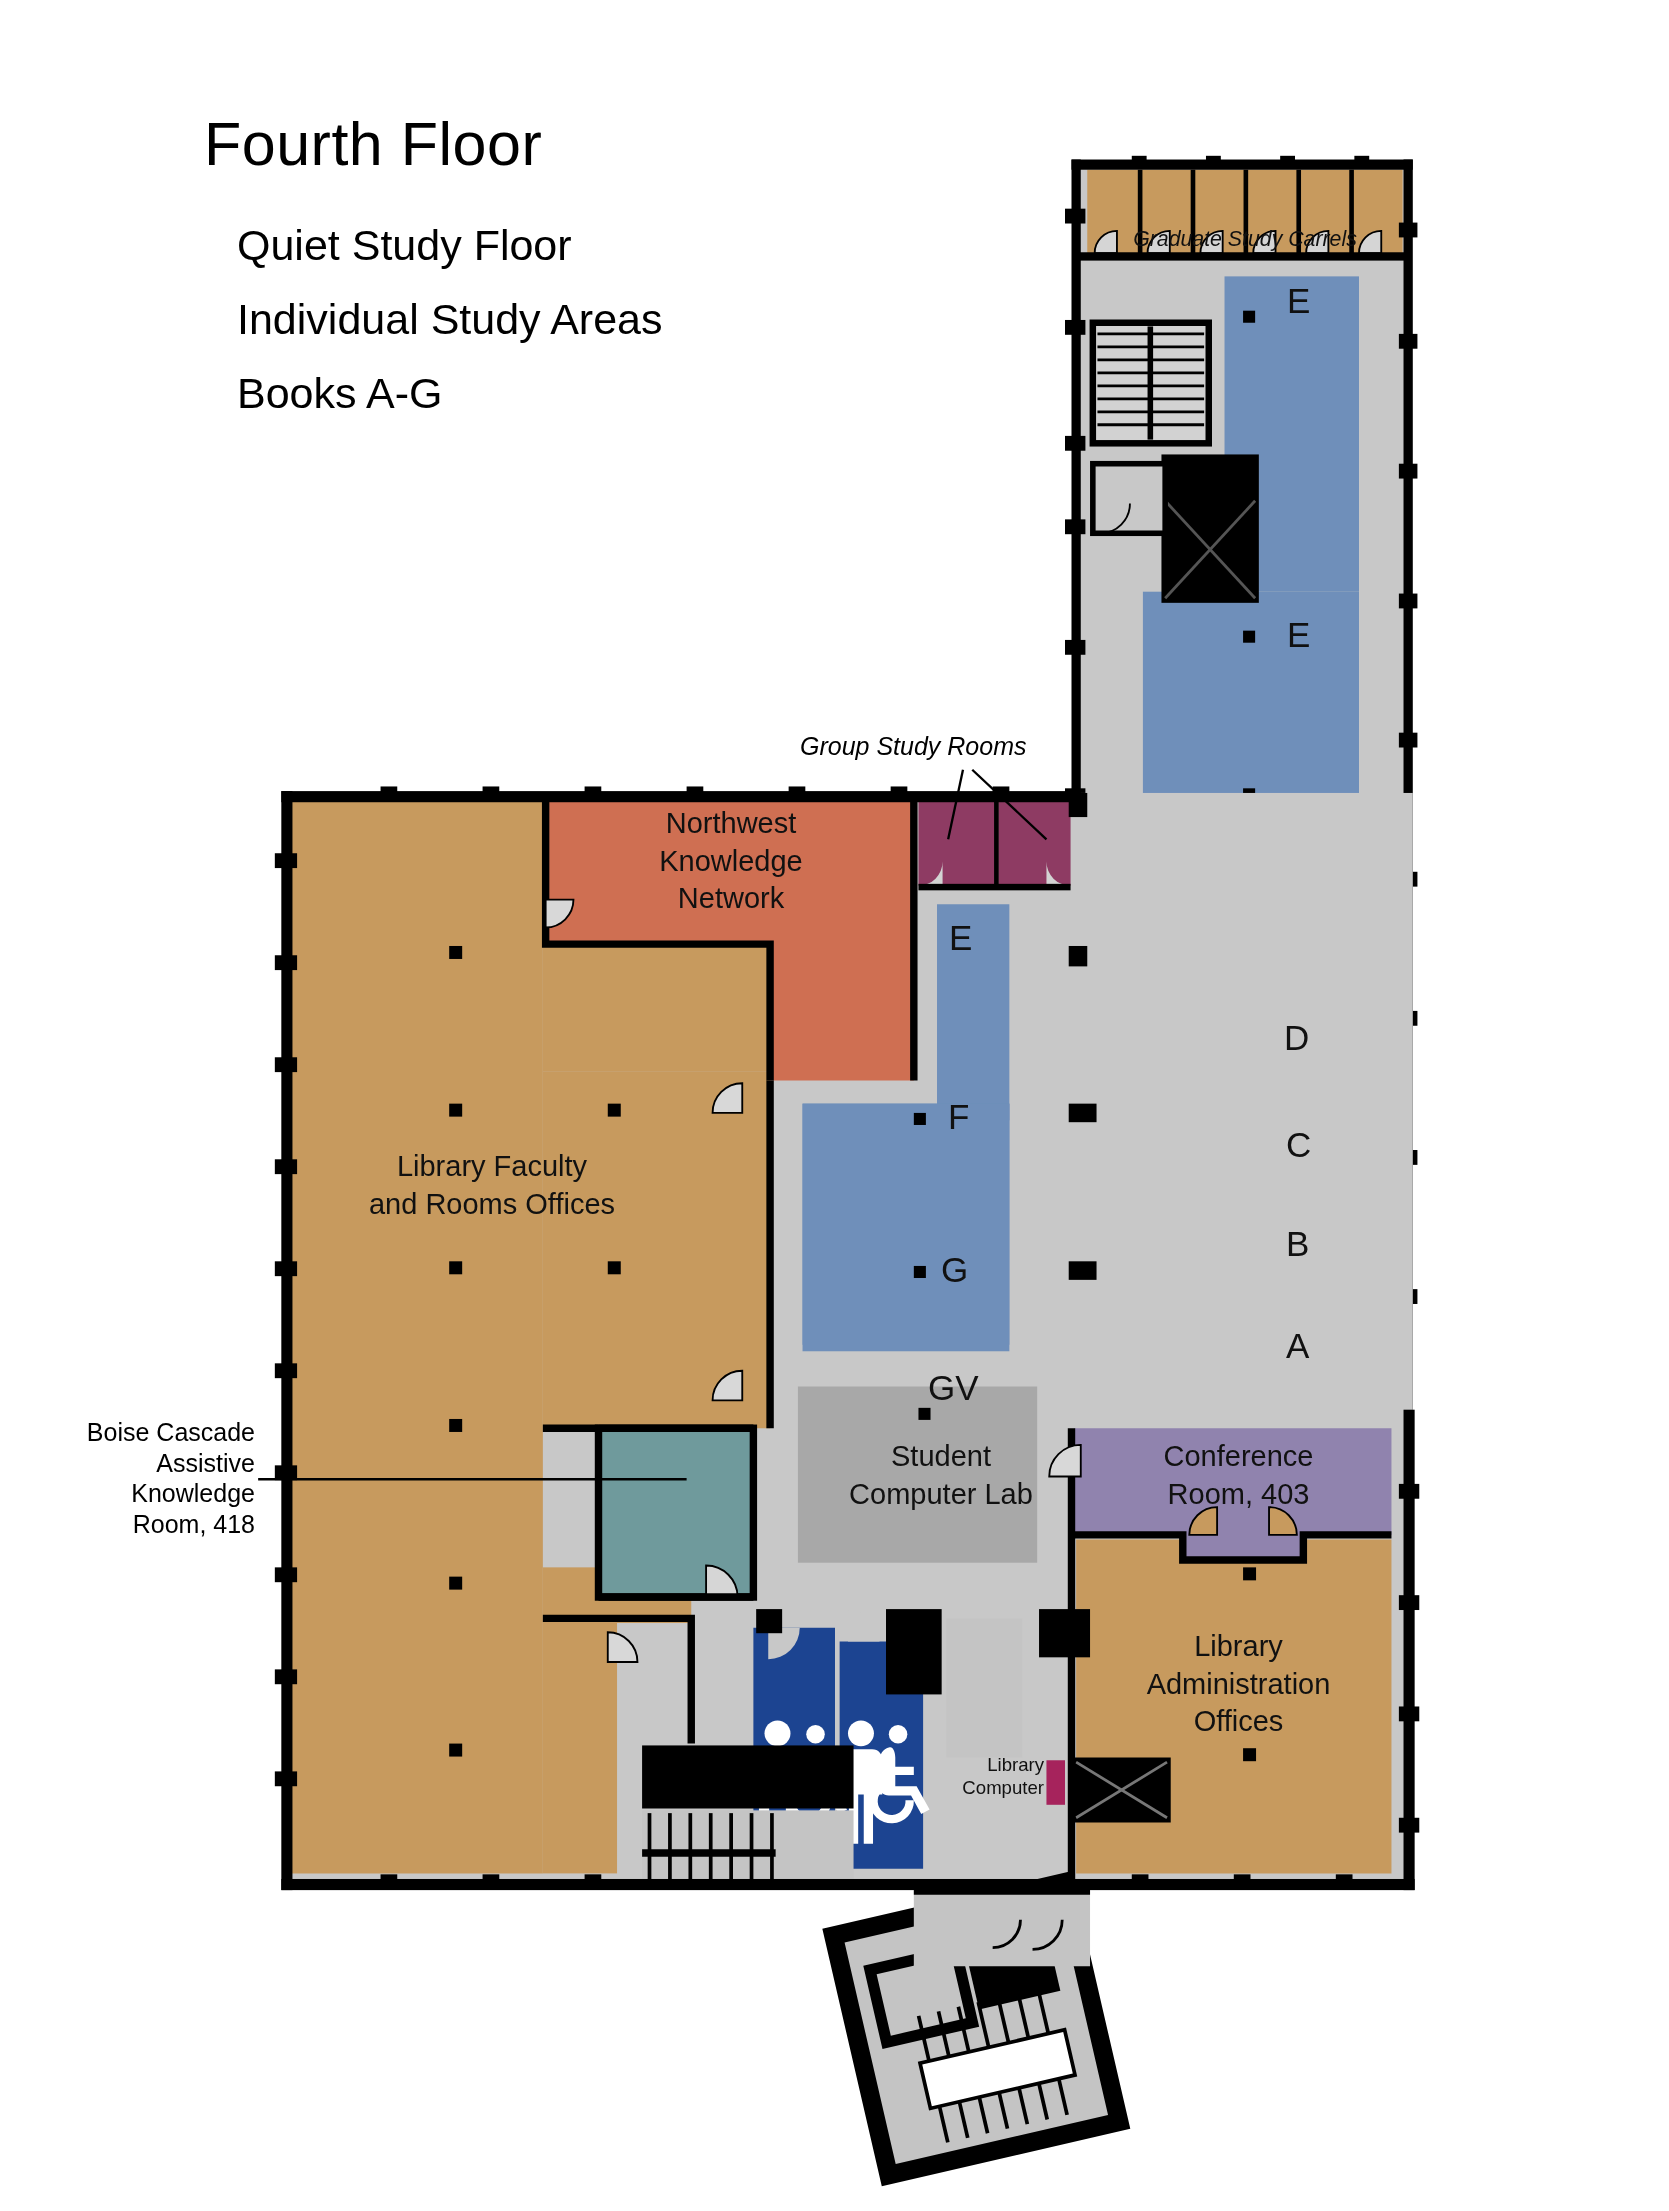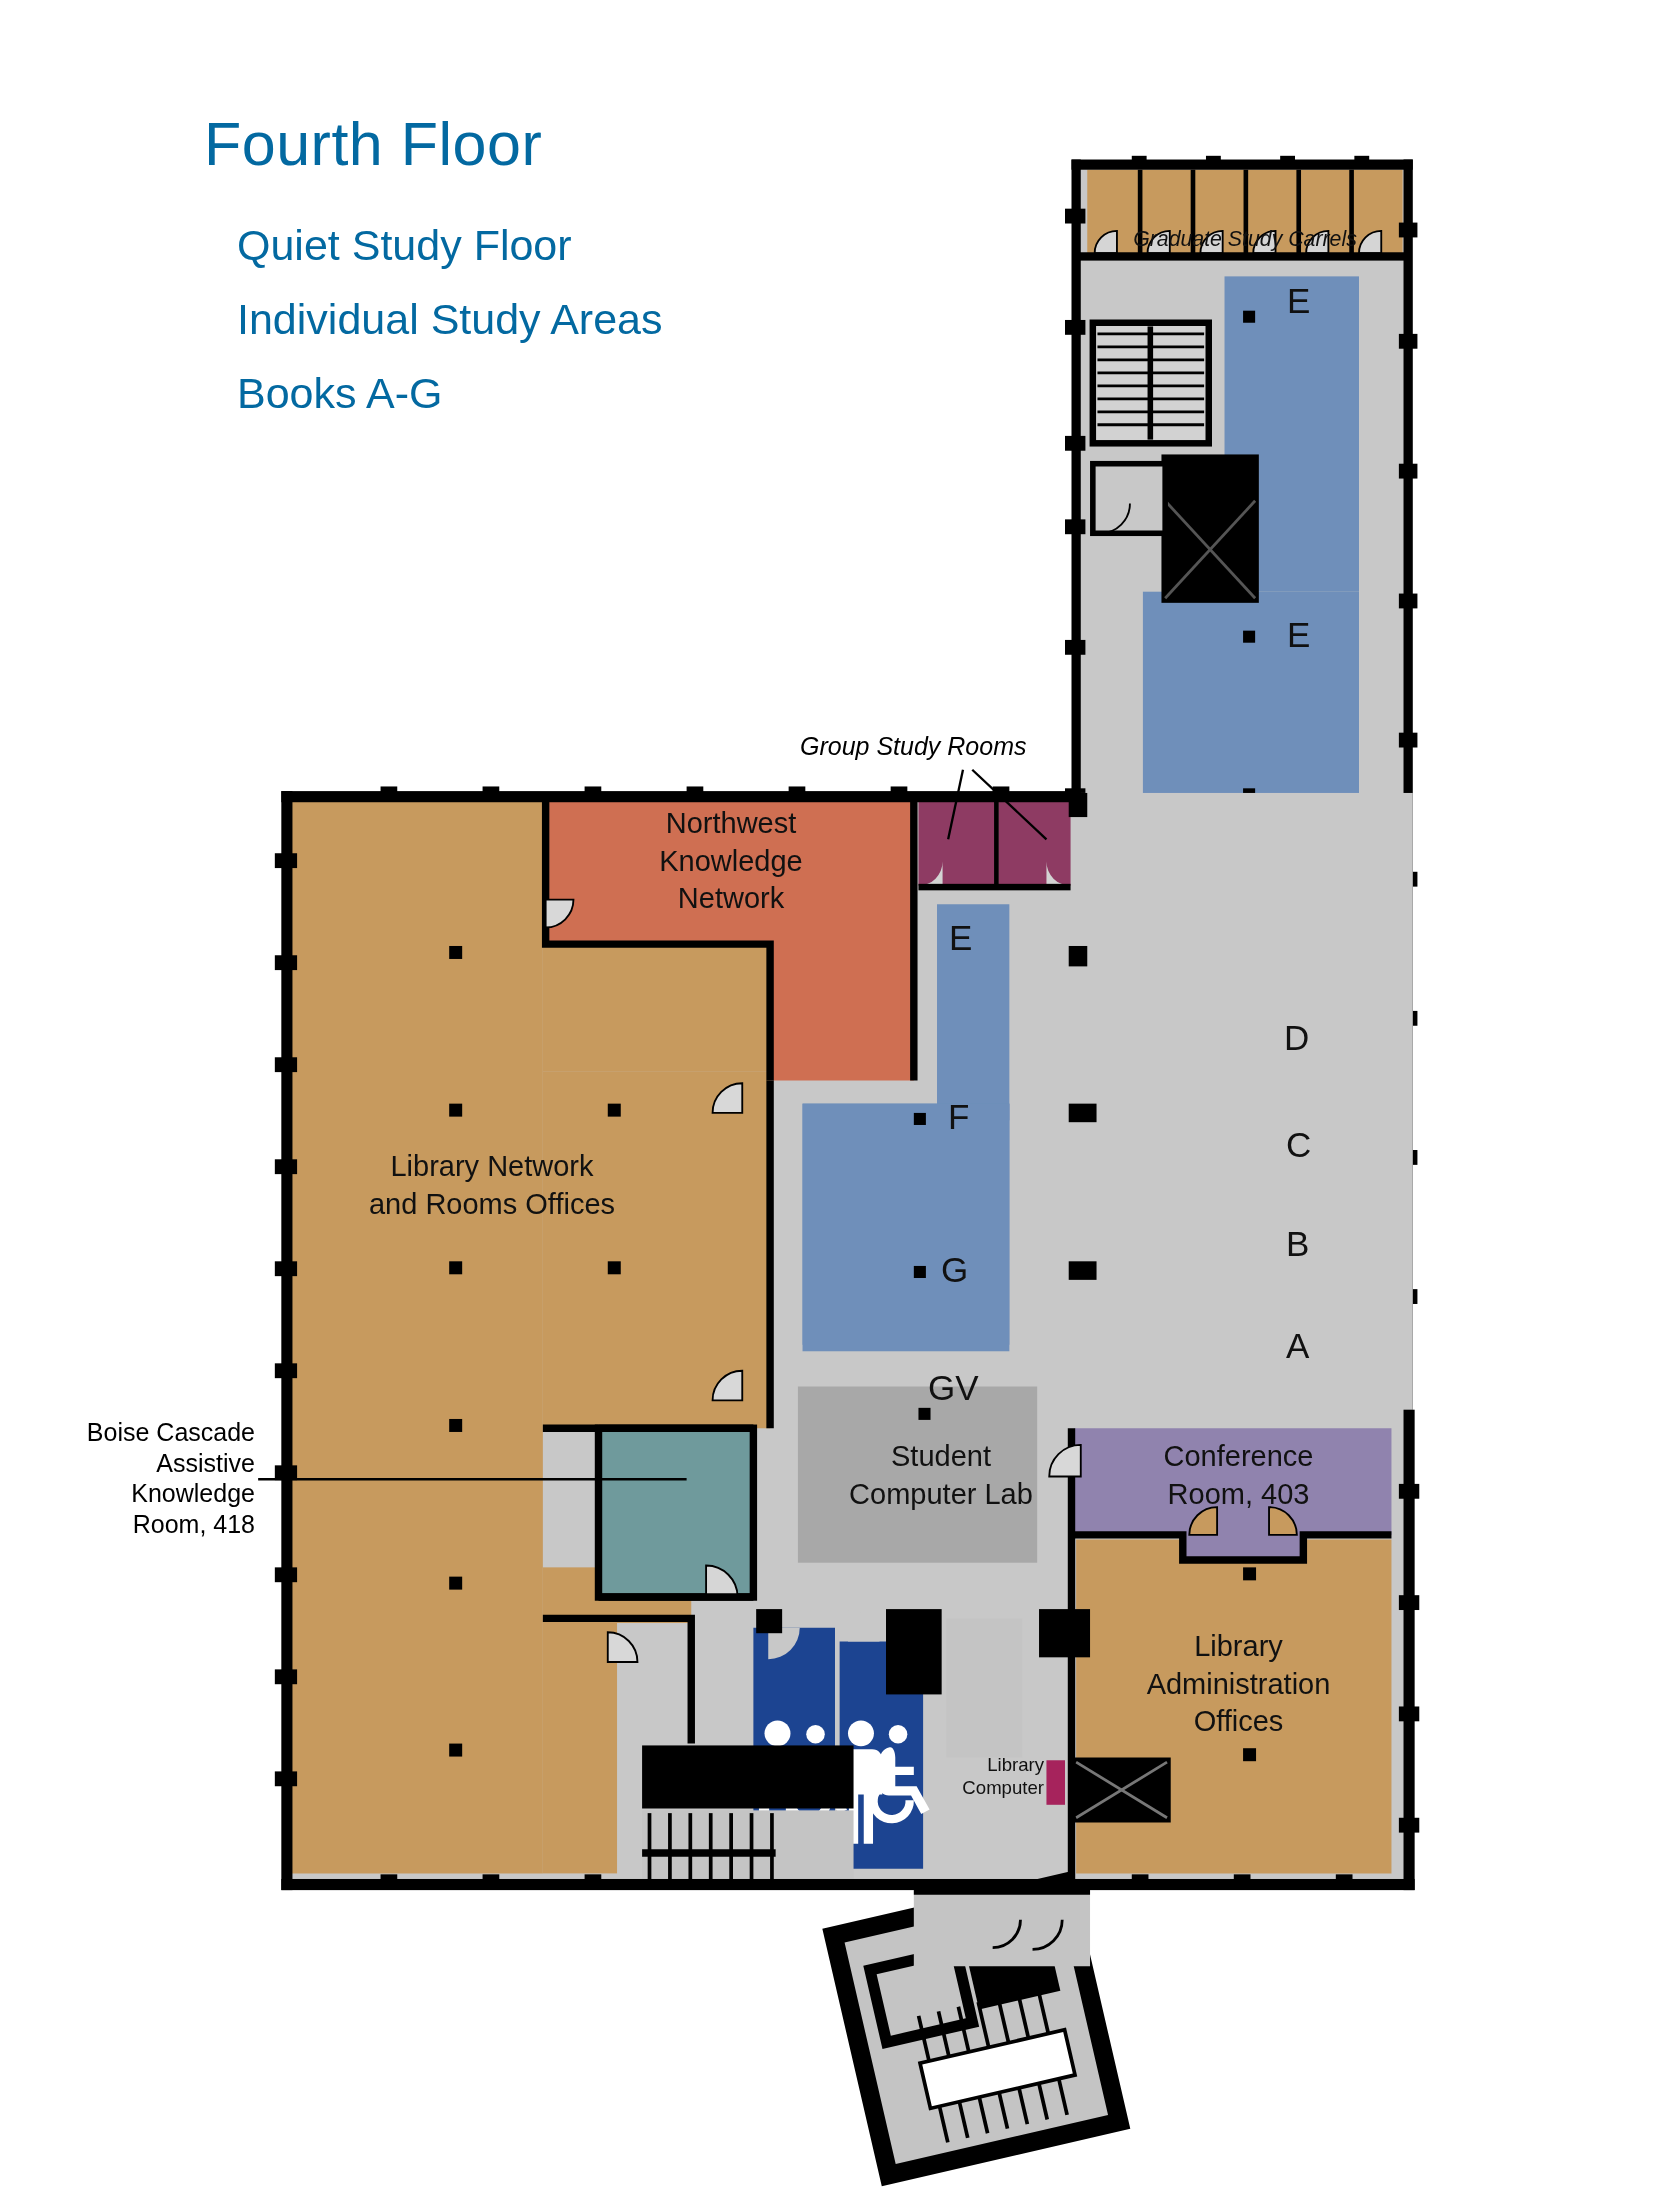--- a/index.html
+++ b/index.html
@@ -1,21 +1,21 @@
 <!DOCTYPE html>
 <html style="font-size:15px"><head>
 <meta charset="utf-8">
 <title>Fourth Floor Plan</title>
 <style>
   html,body{margin:0;padding:0;background:#ffffff;}
   body{width:1670px;height:2211px;position:relative;overflow:hidden;
        font-family:"Liberation Sans","DejaVu Sans",sans-serif;color:#000;}
   #plan{position:absolute;left:0;top:0;width:1670px;height:2211px;}
   .titleblock{position:absolute;left:0;top:0;width:928px;}
-  .t-line{position:absolute;white-space:nowrap;color:#0369a1;font-weight:400;}
+  .t-line{position:absolute;white-space:nowrap;color:#000000;font-weight:400;}
   #title-main{left:204px;top:109px;font-size:61px;letter-spacing:0.5px;}
   #title-sub1{left:237px;top:221px;font-size:43px;}
   #title-sub2{left:237px;top:295px;font-size:43px;text-align:right;}
   #title-sub3{left:237px;top:369px;font-size:43px;}
   .calloutlabel{position:absolute;white-space:nowrap;font-size:25px;line-height:1.22;}
   .calloutlabel.right{text-align:right;}
   .roomlabel{position:absolute;text-align:center;font-size:29px;line-height:1.3;
              color:#111;pointer-events:none;white-space:nowrap;}
   .roomlabel.small{font-size:21.3px;}
   .roomlabel.tiny{font-size:18.6px;line-height:1.25;}
@@ -366,21 +366,21 @@
 
   <div class="roomlabel small" style="left:1079px;top:226px;width:332px;font-style:italic;">Graduate Study Carrels</div>
 
   <div class="roomlabel" style="left:557px;top:805px;width:348px;">
     <div>Northwest</div>
     <div>Knowledge</div>
     <div>Network</div>
   </div>
 
   <div class="roomlabel" style="left:297px;top:1148px;width:390px;">
-    <div>Library Network</div>
+    <div>Library Faculty</div>
     <div>and Rooms Offices</div>
   </div>
 
   <div class="roomlabel" style="left:798px;top:1438px;width:286px;">
     <div>Student</div>
     <div>Computer Lab</div>
   </div>
 
   <div class="roomlabel" style="left:1090px;top:1438px;width:297px;">
     <div>Conference</div>

